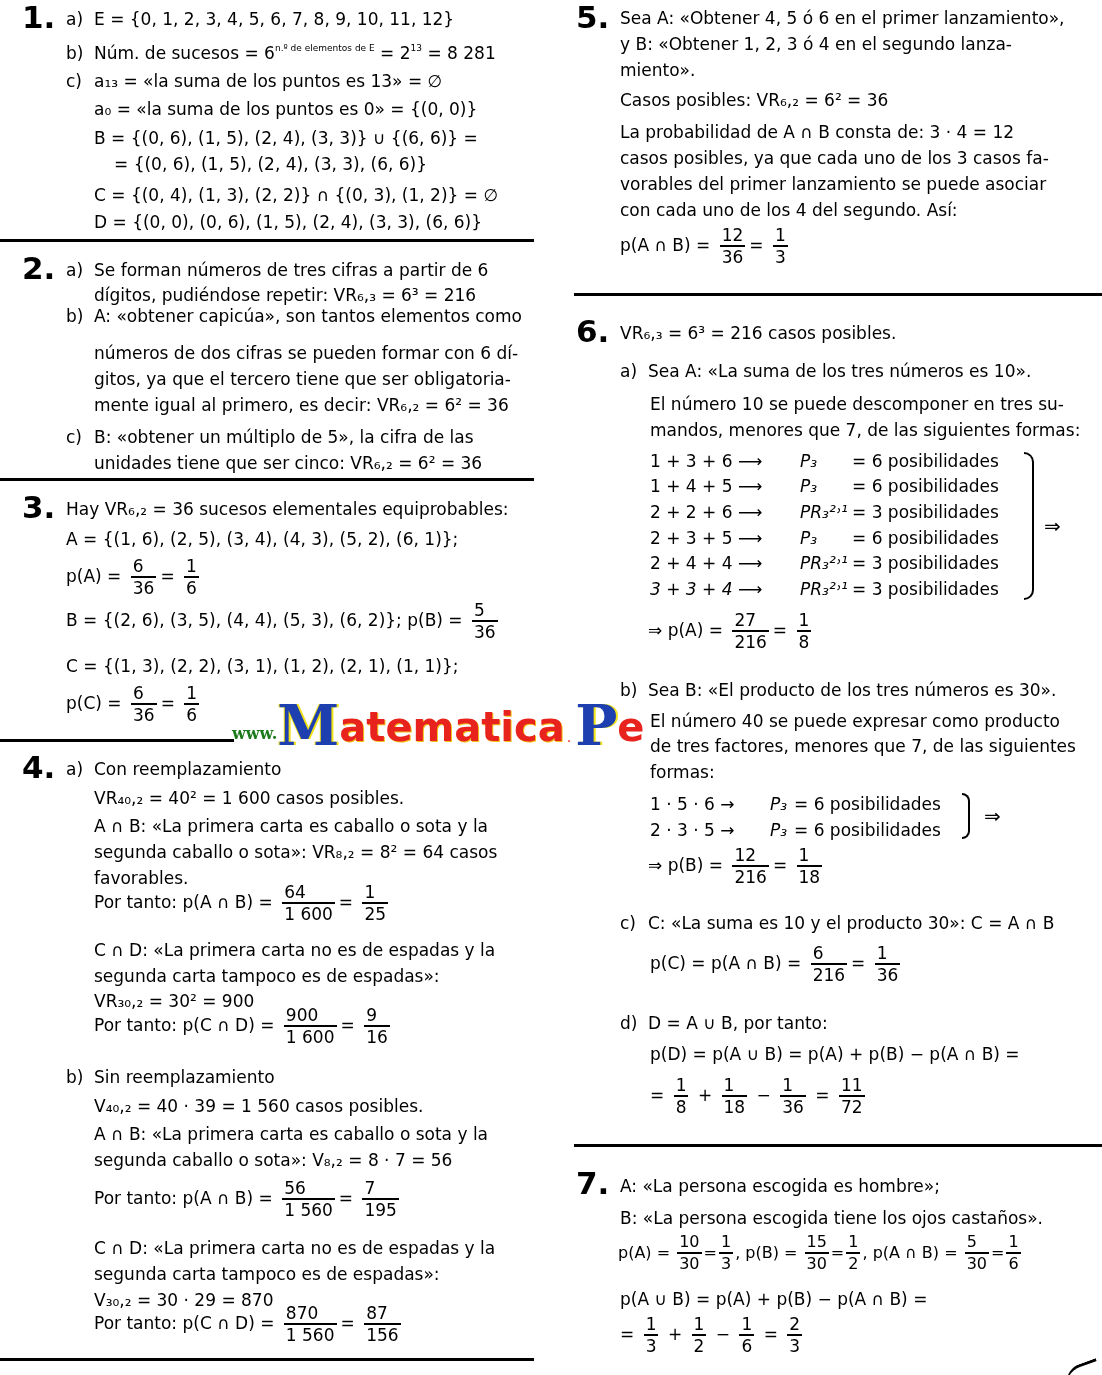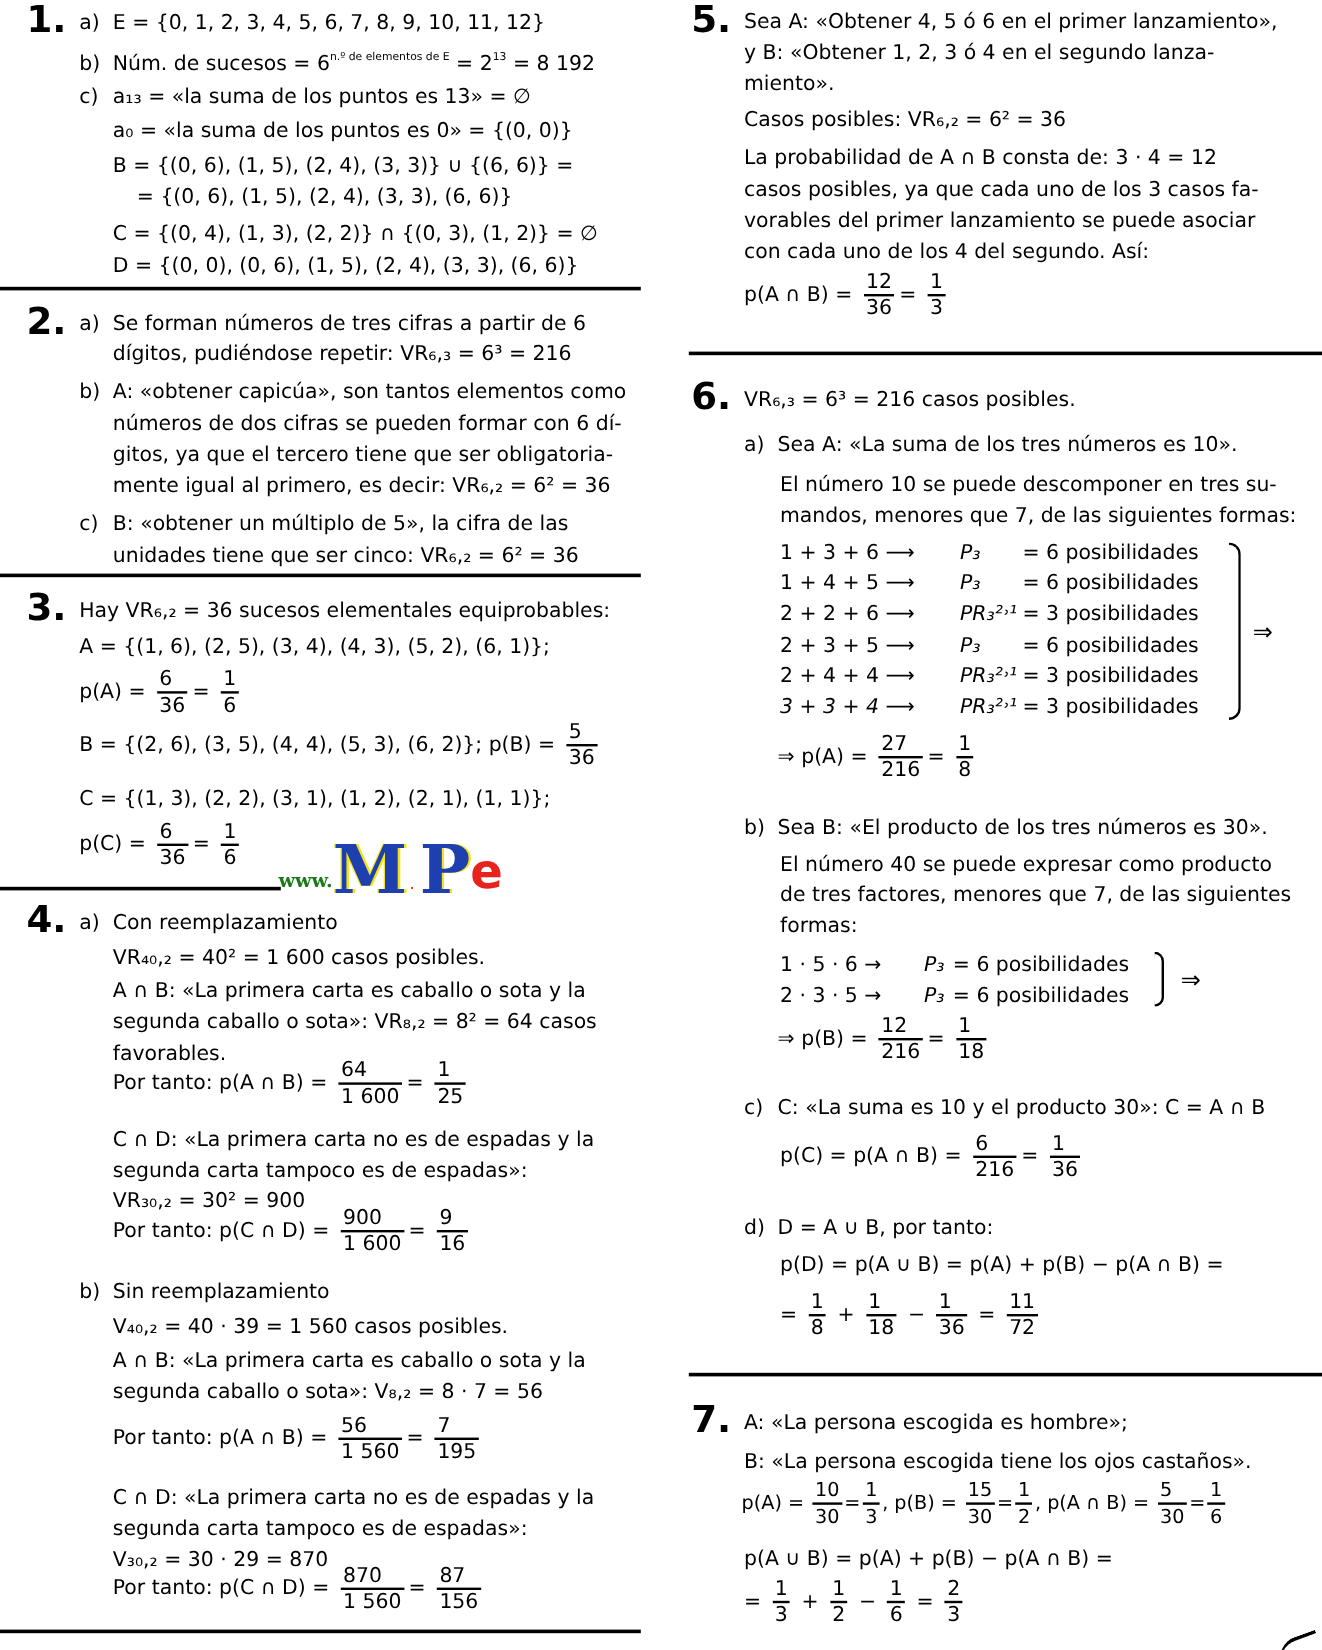--- a/index.html
+++ b/index.html
@@ -31,40 +31,40 @@
 <body>
 
 <div class="col col-left">
 
   <div>
     <div class="num" style="left:22px;top:2px;">1.</div>
     <div class="ln" style="left:66px;top:8px;">
       <span class="lbl">a)</span><span>E = {0, 1, 2, 3, 4, 5, 6, 7, 8, 9, 10, 11, 12}</span>
     </div>
     <div class="ln" style="left:66px;top:37px;">
-      <span class="lbl">b)</span><span>Núm. de sucesos = 6</span><sup>n.º de elementos de E</sup><span> = 2</span><sup>13</sup><span> = 8 192</span>
+      <span class="lbl">b)</span><span>Núm. de sucesos = 6</span><sup>n.º de elementos de E</sup><span> = 2</span><sup>13</sup><span> = 8 281</span>
     </div>
     <div class="ln" style="left:66px;top:70px;">
       <span class="lbl">c)</span><span>a₁₃ = «la suma de los puntos es 13» = ∅</span>
     </div>
     <div class="ln" style="left:94px;top:98px;">a₀ = «la suma de los puntos es 0» = {(0, 0)}</div>
     <div class="ln" style="left:94px;top:127px;">B = {(0, 6), (1, 5), (2, 4), (3, 3)} ∪ {(6, 6)} =</div>
     <div class="ln" style="left:114px;top:153px;">= {(0, 6), (1, 5), (2, 4), (3, 3), (6, 6)}</div>
     <div class="ln" style="left:94px;top:184px;">C = {(0, 4), (1, 3), (2, 2)} ∩ {(0, 3), (1, 2)} = ∅</div>
     <div class="ln" style="left:94px;top:211px;">D = {(0, 0), (0, 6), (1, 5), (2, 4), (3, 3), (6, 6)}</div>
   </div>
   <div class="rule" style="left:0;top:239px;width:534px;"></div>
 
   <div>
     <div class="num" style="left:22px;top:253px;">2.</div>
     <div class="ln" style="left:66px;top:259px;">
       <span class="lbl">a)</span><span>Se forman números de tres cifras a partir de 6</span>
     </div>
     <div class="ln" style="left:94px;top:284px;">dígitos, pudiéndose repetir: VR₆,₃ = 6³ = 216</div>
-    <div class="ln" style="left:66px;top:316px;">
+    <div class="ln" style="left:66px;top:305px;">
       <span class="lbl">b)</span><span>A: «obtener capicúa», son tantos elementos como</span>
     </div>
     <div class="ln" style="left:94px;top:342px;">números de dos cifras se pueden formar con 6 dí-</div>
     <div class="ln" style="left:94px;top:368px;">gitos, ya que el tercero tiene que ser obligatoria-</div>
     <div class="ln" style="left:94px;top:394px;">mente igual al primero, es decir: VR₆,₂ = 6² = 36</div>
     <div class="ln" style="left:66px;top:426px;">
       <span class="lbl">c)</span><span>B: «obtener un múltiplo de 5», la cifra de las</span>
     </div>
     <div class="ln" style="left:94px;top:452px;">unidades tiene que ser cinco: VR₆,₂ = 6² = 36</div>
   </div>
@@ -173,20 +173,21 @@
           <span class="d">156</span>
         </span>
     </div>
   </div>
   <div class="rule" style="left:0;top:1358px;width:534px;"></div>
 </div>
 
 <div class="logo">
   <span class="www">www.</span>
   <span class="M">M</span>
+  <span class="rest">atematica</span>
   <span class="dot">.</span>
   <span class="P">P</span>
   <span class="e">e</span>
 </div>
 
 <div class="col col-right">
 
   <div>
     <div class="num" style="left:2px;top:2px;">5.</div>
     <div class="ln" style="left:46px;top:7px;">Sea A: «Obtener 4, 5 ó 6 en el primer lanzamiento»,</div>

